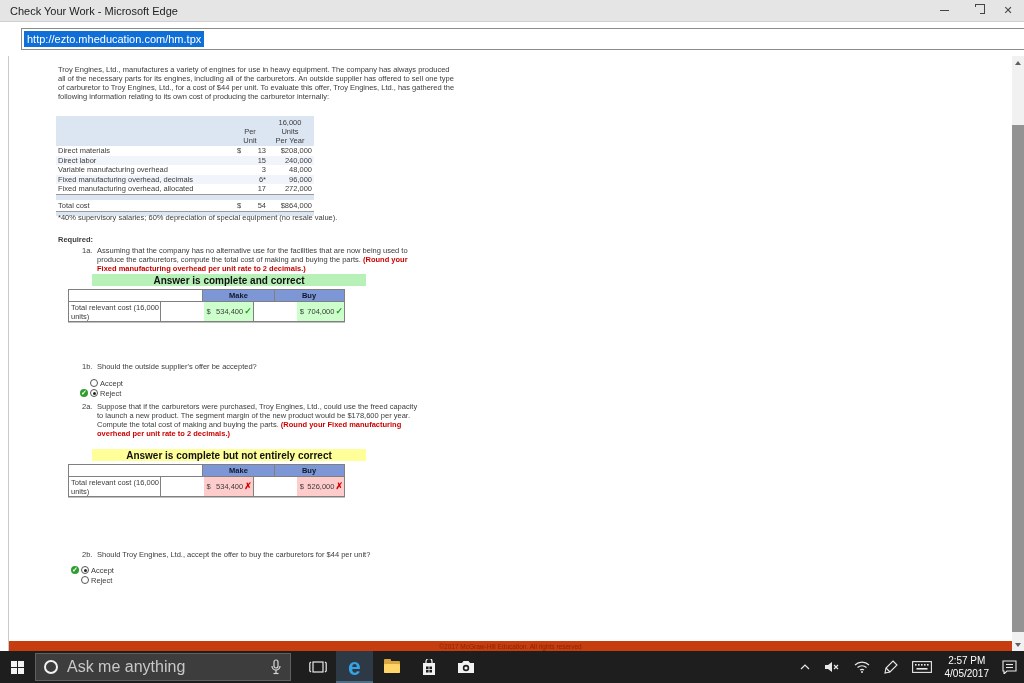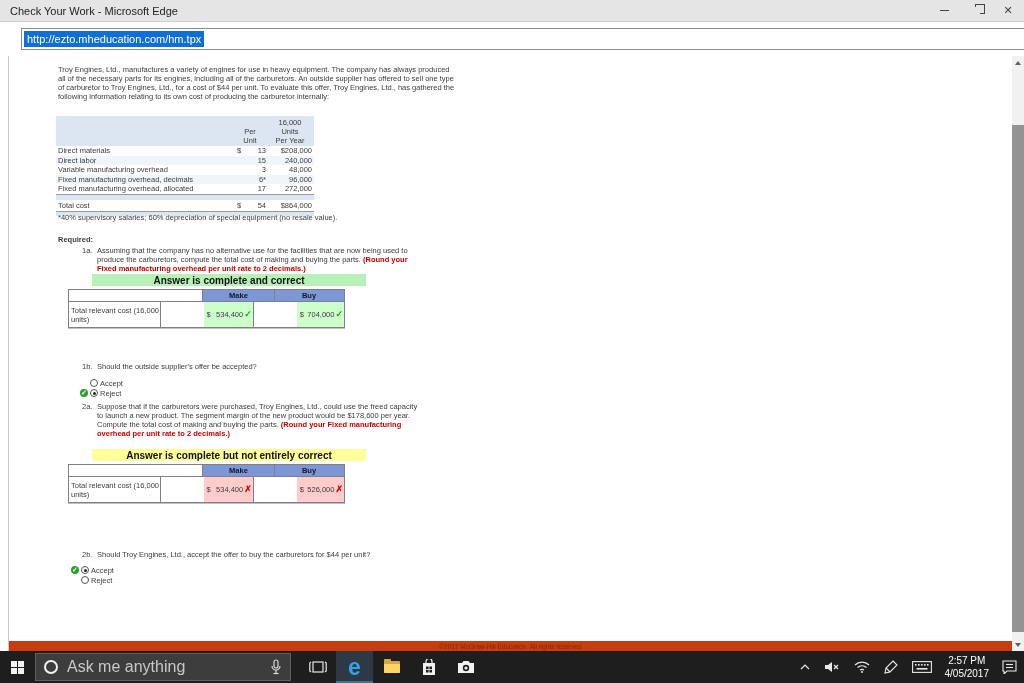--- a/index.html
+++ b/index.html
@@ -51,21 +51,21 @@
 
   
   .banner { left:59px; width:274px; height:12px; display:flex; align-items:center; justify-content:center;
     font-weight:bold; font-size:10px; color:#111;margin-left:24px; }
   .banner.green { background:#b7f1b7; }
   .banner.yellow { background:#ffff99; }
 
   
   .atable { left:59px; width:277px; border:1px solid #808080; background:#808080; box-shadow:0 1px 0 #c0c0c0; }
   .at-head { display:flex; background:#7c96d6; font-weight:bold; color:#101828; height:11px; line-height:11px; }
-  .at-row { display:flex; height:26px; background:#fff; border-top:1px solid #808080;gap:43px; }
+  .at-row { display:flex; height:20px; background:#fff; border-top:1px solid #808080;gap:43px; }
   .at-lab { width:134px; border-right:1px solid #808080; background:#fff; padding-left:2px; display:flex; align-items:center; }
   .at-make { width:72px; border-right:1px solid #808080; }
   .at-buy { width:68px; }
   .at-head .at-make, .at-head .at-buy { text-align:center; }
   .valcell { display:flex; justify-content:space-between; align-items:center; padding:0 1px 0 3px; }
   .valcell.good { background:#ccffcc; }
   .valcell.bad { background:#ffcccc; }
   .vright { display:flex; align-items:flex-start; }
   .mark { font-weight:bold; font-size:9px; margin-left:1px; }
   .mark.ok { color:#1e9c1e; }

